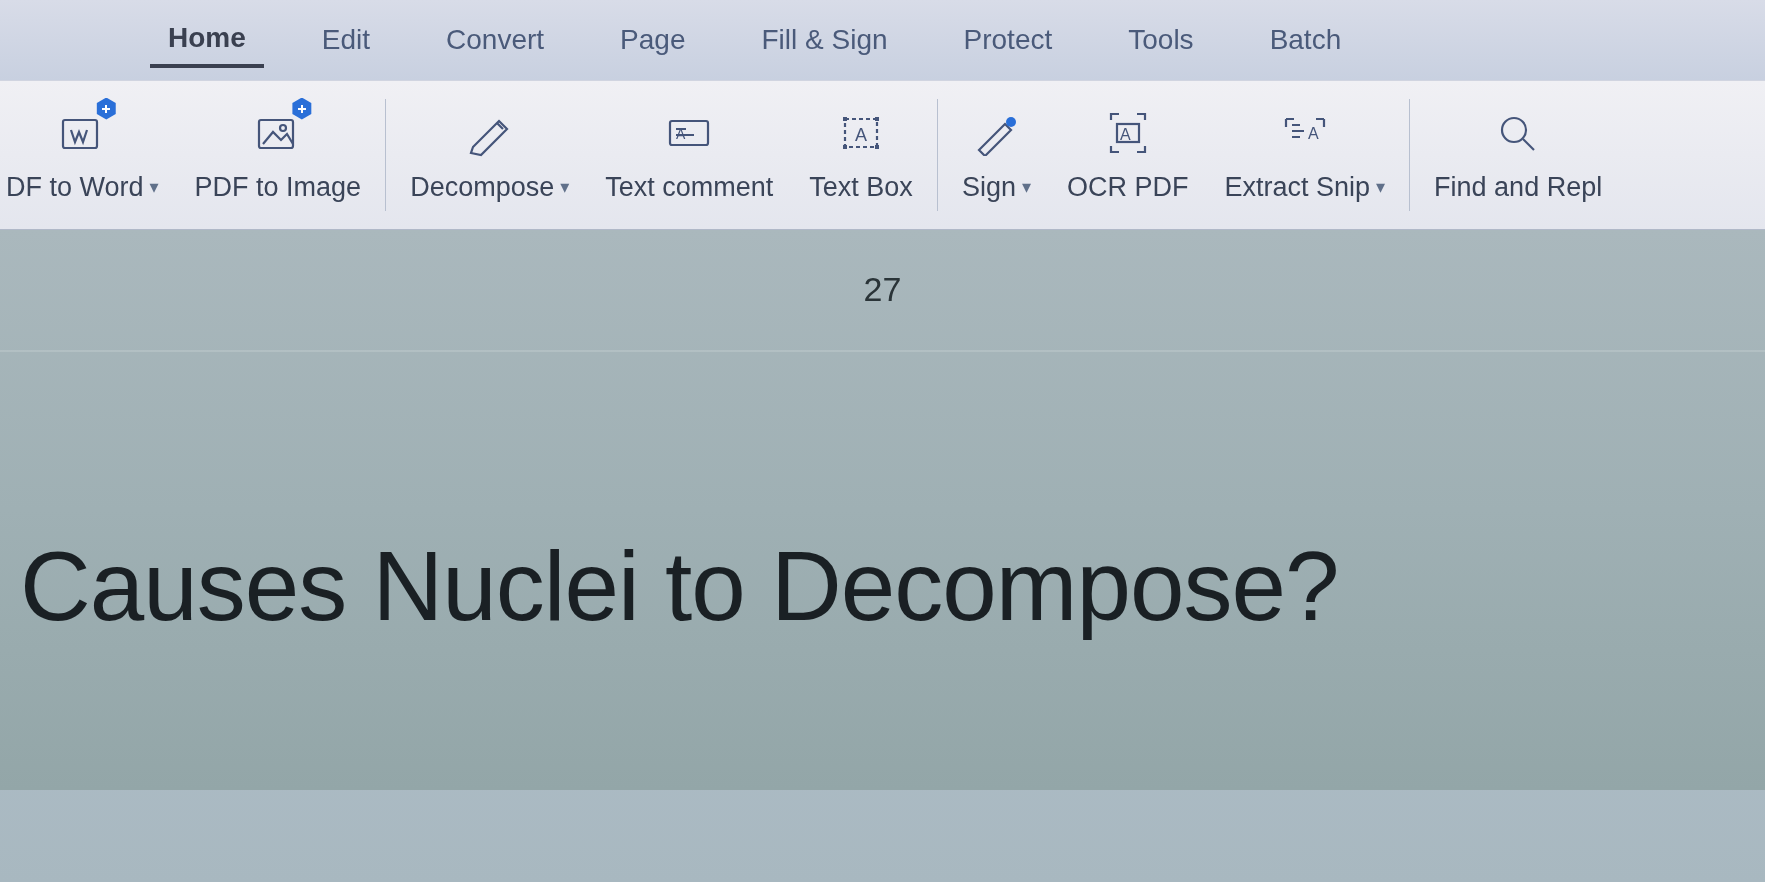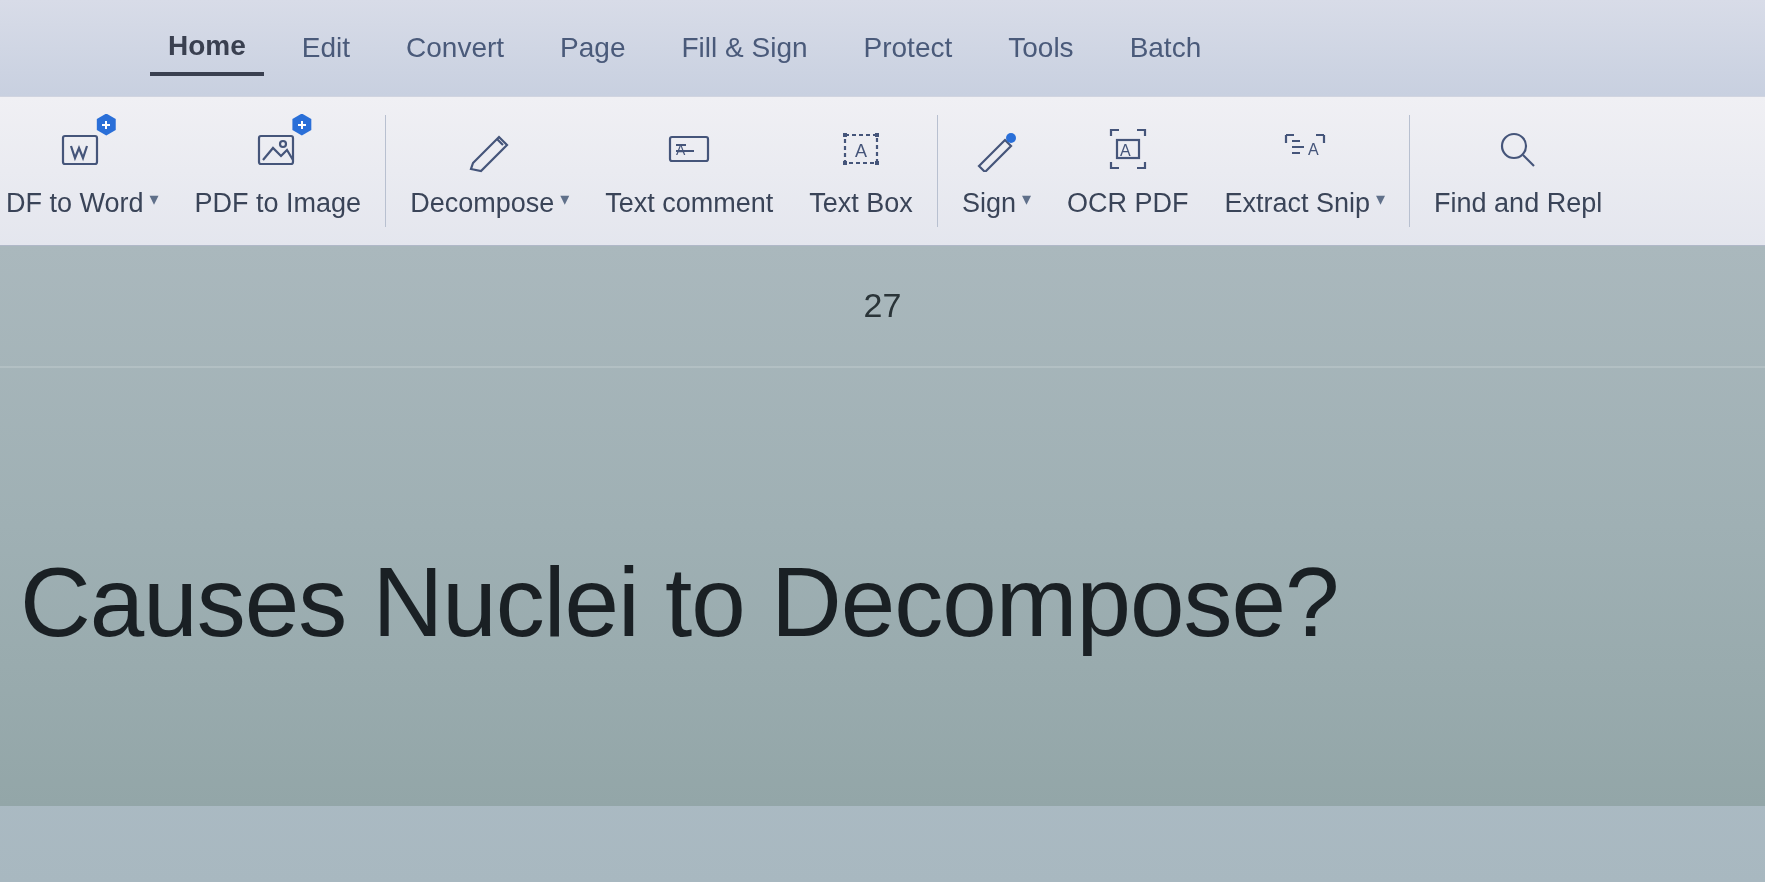--- a/index.html
+++ b/index.html
@@ -8,23 +8,23 @@
     background: linear-gradient(180deg, #c8d0e0 0%, #bcc8d8 10%, #a8b8c0 100%);
     width: 1765px;
     height: 882px;
     overflow: hidden;
   }
 
   
   .tab-strip {
     display: flex;
     align-items: center;
-    height: 96px;
+    height: 80px;
     padding: 0 0 0 150px;
-    gap: 20px;
+    gap: 40px;
     background: linear-gradient(180deg, #d8dce8 0%, #c8d0e0 100%);
   }
   .tab {
     font-size: 28px;
     color: #4a5a7a;
     padding: 10px 18px;
     cursor: pointer;
     white-space: nowrap;
   }
   .tab.active {
@@ -61,21 +61,21 @@
   }
   .tool .icon-wrap {
     height: 58px;
     display: flex;
     align-items: center;
     justify-content: center;
     position: relative;
   }
   .tool .label-row {
     display: flex;
-    align-items: flex-start;
+    align-items: center;
     gap: 6px;
     font-size: 27px;
     color: #3a4458;
     white-space: nowrap;
   }
   .divider {
     width: 1px;
     background: #b8c0d0;
     margin: 18px 6px;
   }

